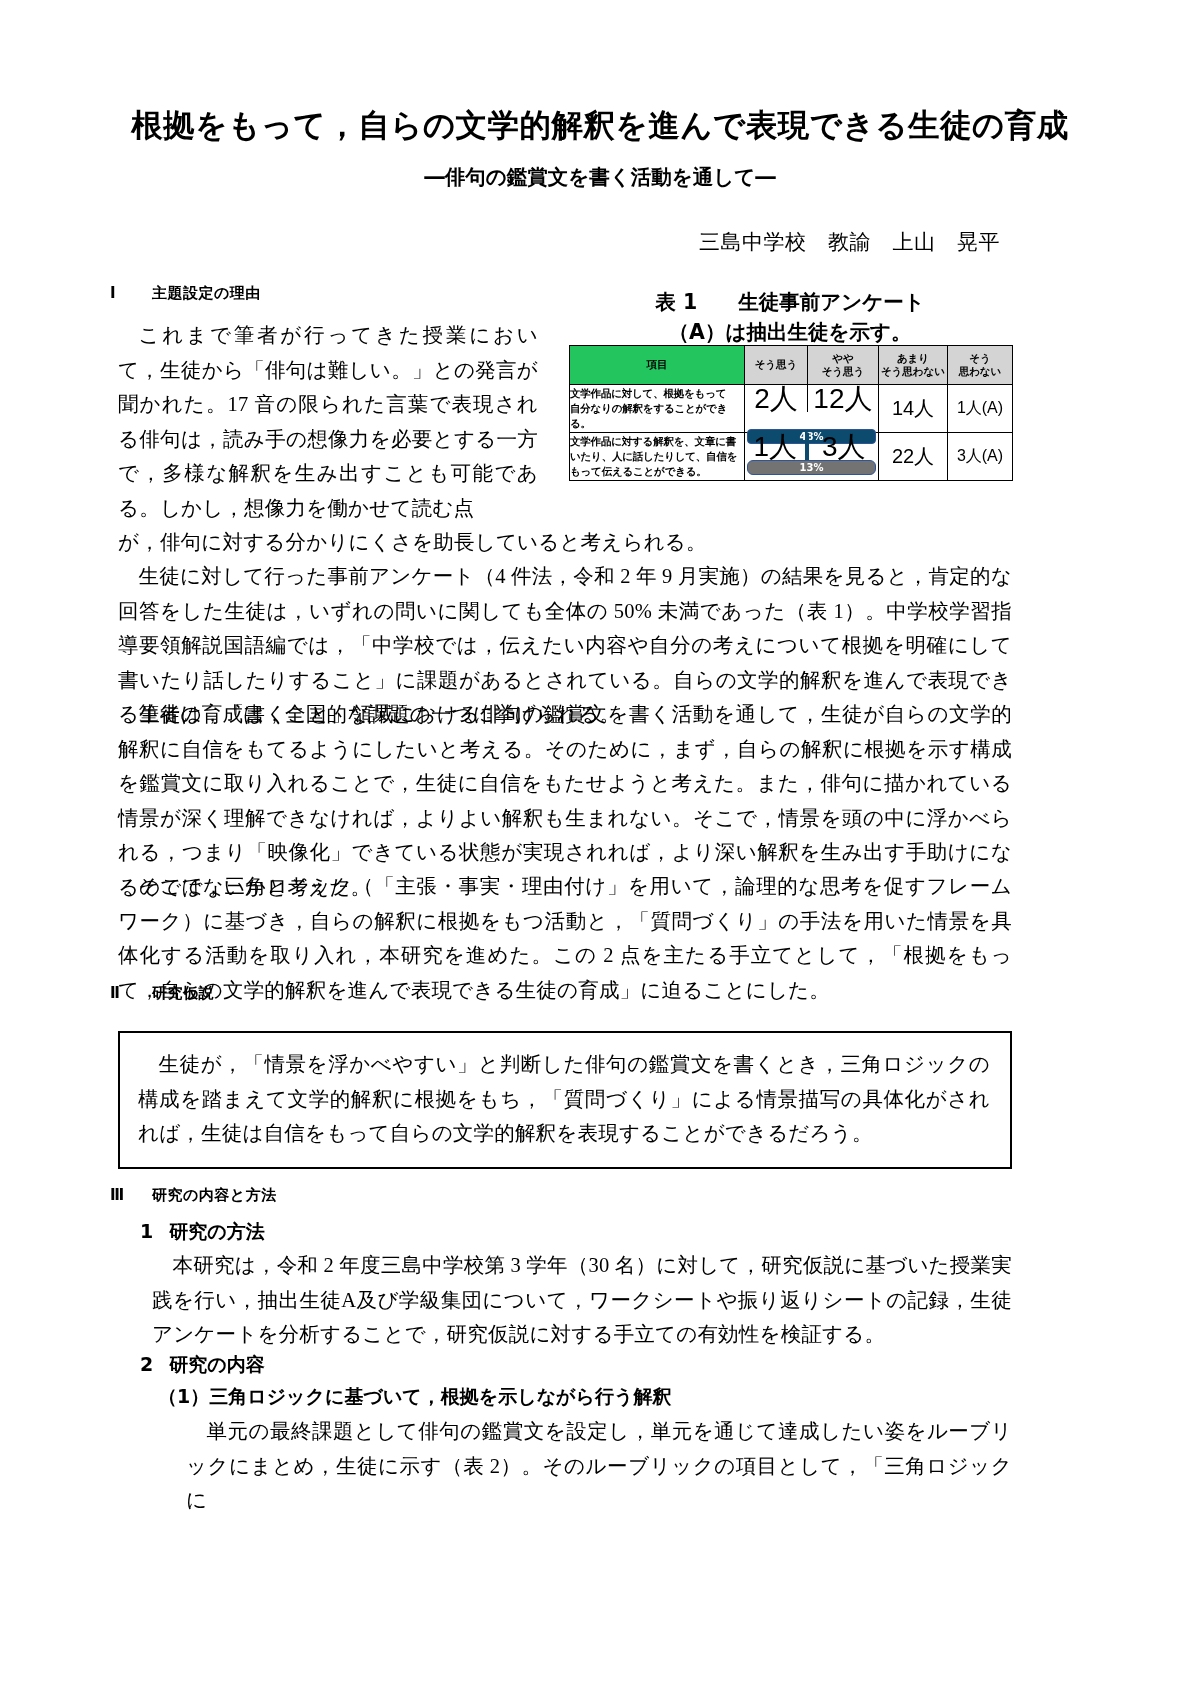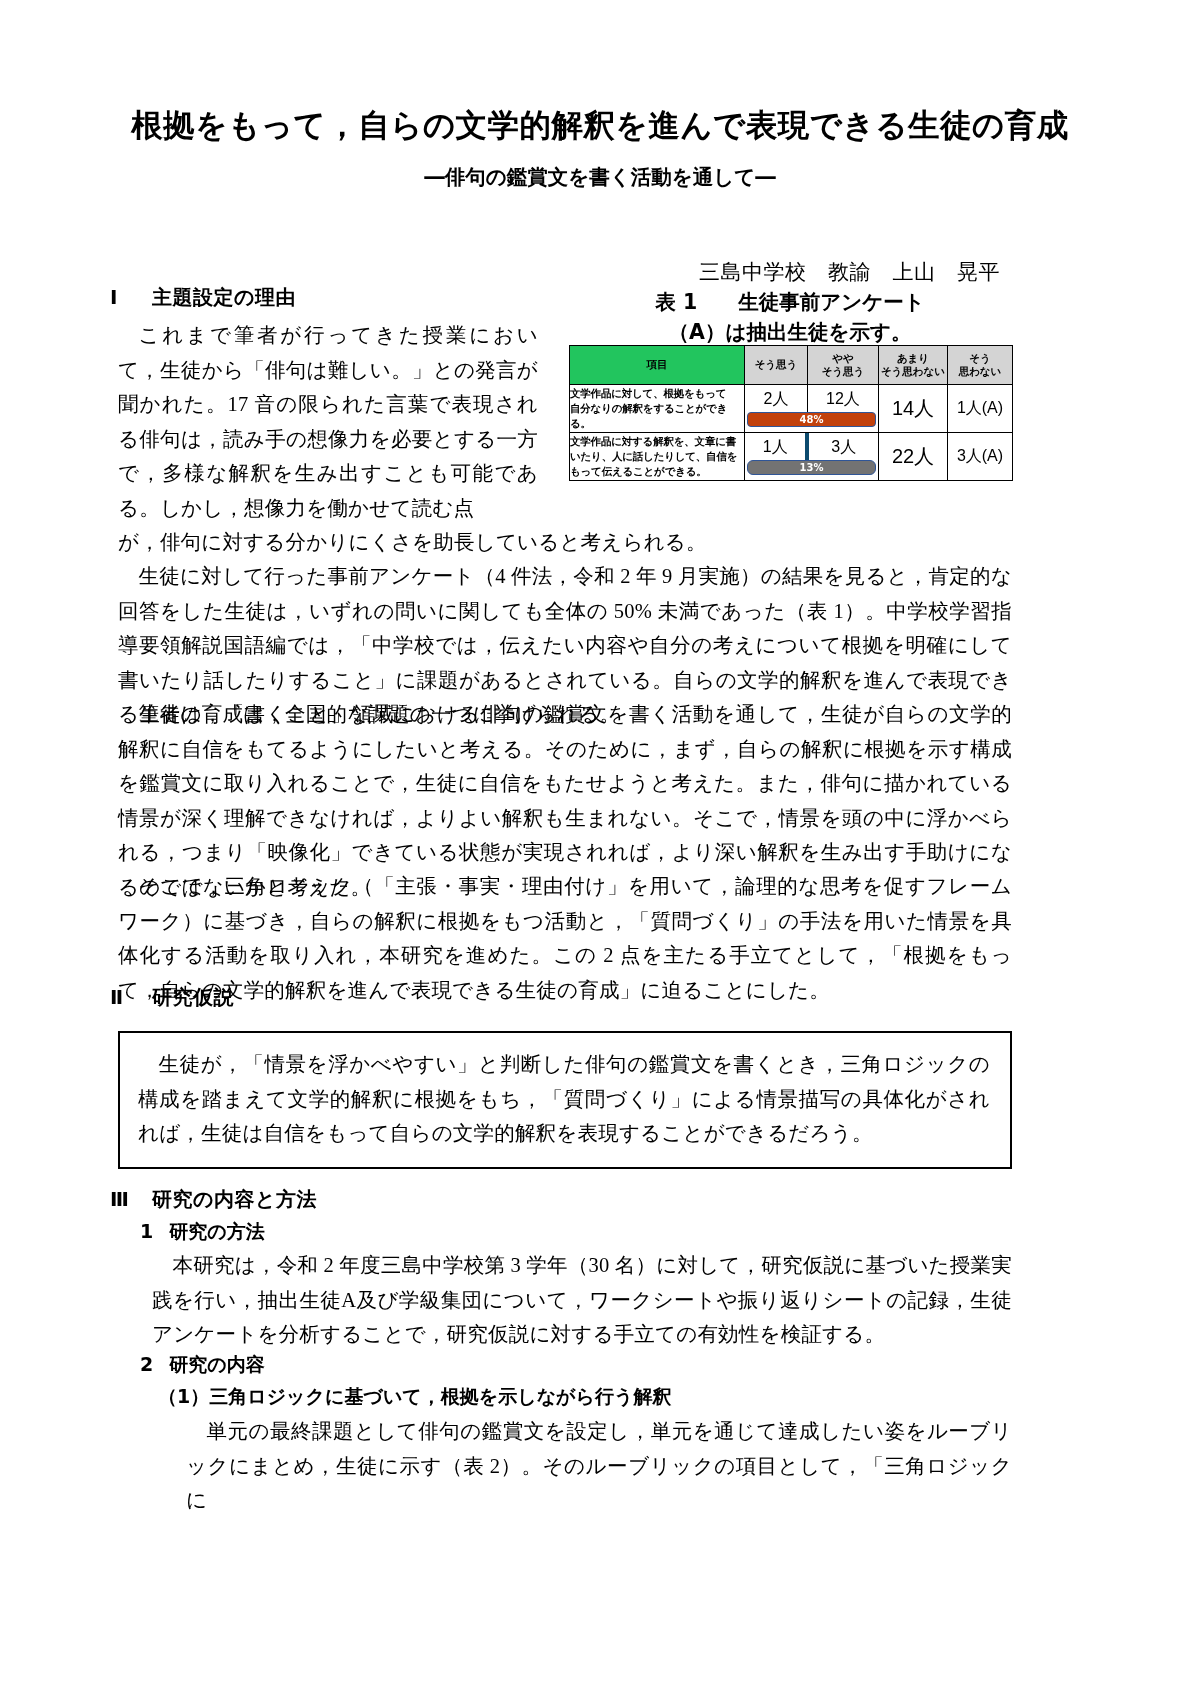--- a/index.html
+++ b/index.html
@@ -52,29 +52,28 @@
     white-space: nowrap;
   }
   .byline {
     position: absolute;
     right: 200px;
     top: 228px;
     font-size: 21px;
     font-family: Liberation Mono, monospace;
     white-space: nowrap;
     letter-spacing: 0.5px;
-    margin-top: 30px;
   }
 
   
   .sec-head {
     position: absolute;
     font-family: "DejaVu Sans", "Liberation Sans", sans-serif;
     font-weight: bold;
-    font-size: 20px;
+    font-size: 15px;
     white-space: nowrap;
     letter-spacing: 0.5px;
   }
   .sec-head .numeral { display: inline-block; min-width: 20px; }
   .sec-head .gap { display: inline-block; width: 22px; }
 
   .sub-head {
     position: absolute;
     font-family: "DejaVu Sans", "Liberation Sans", sans-serif;
     font-weight: bold;
@@ -157,21 +156,21 @@
     letter-spacing: -0.2px;
   }
   .num-cell {
     font-size: 20px;
     text-align: center;
     font-family: "Liberation Sans", "DejaVu Sans", sans-serif;
     white-space: nowrap;
   }
   .num-cell.small { font-size: 16px; }
   .count-top {
-    font-size: 16px;
+    font-size: 28px;
     text-align: center;
     font-family: "Liberation Sans", "DejaVu Sans", sans-serif;
     height: 27px;
     line-height: 27px;
   }
   .bar-wrap {
     padding: 0 2px 3px 2px;
     height: 17px;
   }
   .pct-bar {
@@ -259,21 +258,21 @@
           <div>文学作品に対して、根拠をもって</div>
           <div>自分なりの解釈をすることができる。</div>
         </td>
         <td class="merge-cell" colspan="2">
           <div class="merge-inner">
             <div style="display:flex;">
               <div class="count-top" style="flex:60 0 0; border-right:1px solid #000;">2人</div>
               <div class="count-top" style="flex:68 0 0;">12人</div>
             </div>
             <div class="bar-wrap">
-              <div class="pct-bar" id="bar-row1" style="background: #c2410c;">48%</div>
+              <div class="pct-bar" id="bar-row1" style="background: #0c4a6e; margin-top: 17px;">48%</div>
             </div>
           </div>
         </td>
         <td class="num-cell">14人</td>
         <td class="num-cell small">1人(A)</td>
       </tr>
 
       <tr>
         <td class="item-cell">
           <div>文学作品に対する解釈を、文章に書</div>

